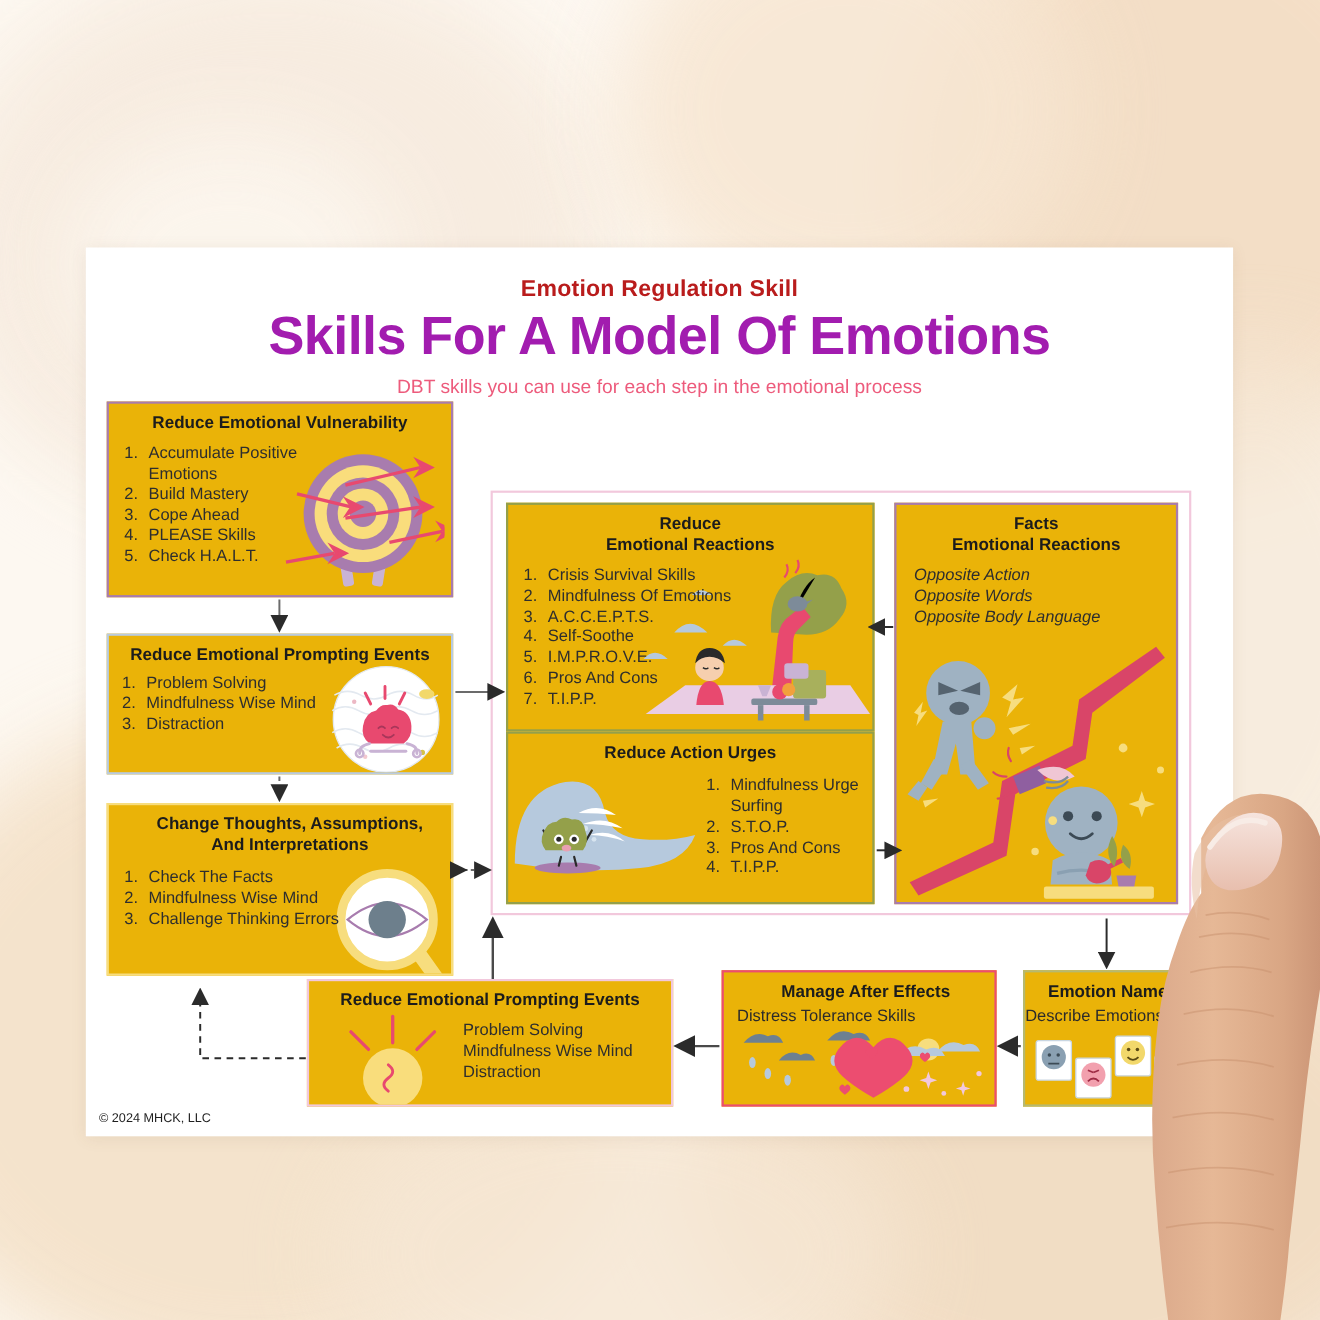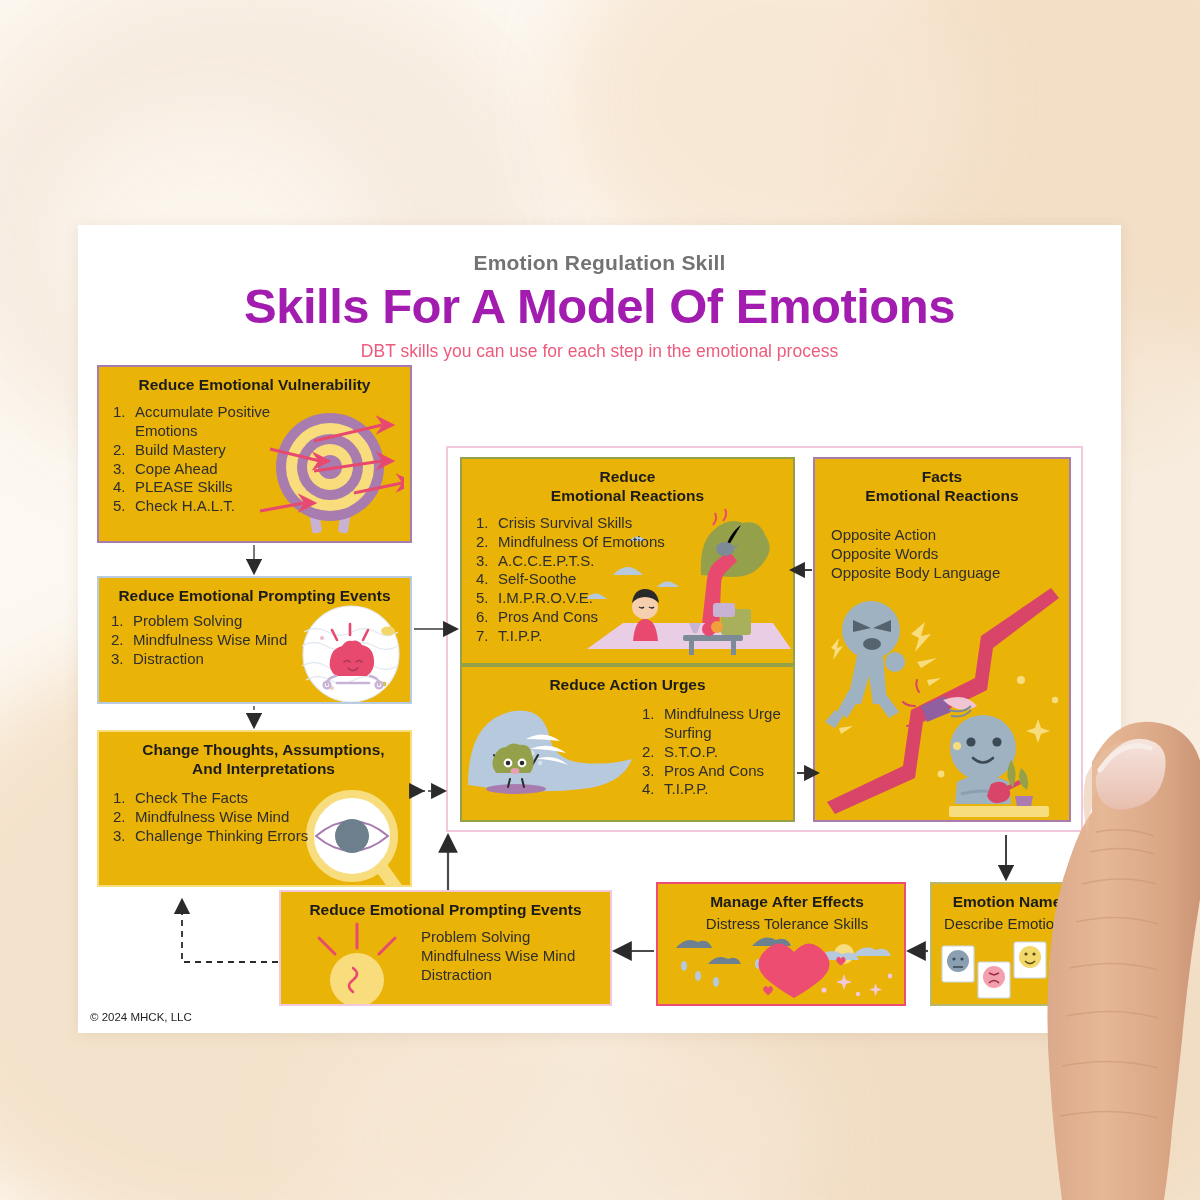--- a/index.html
+++ b/index.html
@@ -22,21 +22,21 @@
     left: 78px; top: 225px;
     width: 1043px; height: 808px;
     background: #ffffff;
     z-index: 2;
     box-shadow: 0 2px 14px rgba(120,90,60,0.10);
   }
 
   
   .eyebrow {
     text-align: center;
-    color: #737373;
+    color: #b91c1c;
     font-size: 21px;
     font-weight: bold;
     letter-spacing: .2px;
     margin-top: 26px;
   }
   .maintitle {
     text-align: center;
     color: #a21caf;
     font-size: 49px;
     font-weight: bold;
@@ -63,21 +63,20 @@
     color: #1c1c1c;
     text-align: center;
     line-height: 1.22;
     padding: 9px 10px 0 10px;
     position: relative;
     z-index: 3;
   }
   .card .sub {
     font-size: 15px;
     color: #2b2b2b;
-    text-align: center;
     line-height: 1.25;
     padding-top: 3px;
     position: relative;
     z-index: 3;
   }
   ol.lst, ul.lst {
     list-style: none;
     font-size: 15px;
     color: #2e2e2e;
     line-height: 1.26;
@@ -394,21 +393,21 @@
 
       <g fill="#f7dd7e">
         <path d="M220 158 l3 -9 3 9 9 3 -9 3 -3 9 -3 -9 -9 -3z"></path>
         <circle cx="206" cy="110" r="4"></circle>
           <circle cx="240" cy="130" r="3.2"></circle>
         <circle cx="126" cy="204" r="3.4"></circle>
           <circle cx="142" cy="176" r="4"></circle>
       </g>
     </svg>
 
-    <ul class="lst" style="margin:20px 0 0 16px;">
+    <ul class="lst" style="margin:8px 0 0 16px;font-style:italic;">
       <li>Opposite Action</li>
       <li>Opposite Words</li>
       <li>Opposite Body Language</li>
     </ul>
   </div>
 
   <div class="card" style="left:201px; top:665px; width:333px; height:116px; border:2px solid #f2c8dc;">
     <div class="ttl">Reduce Emotional Prompting Events</div>
 
     <svg class="art" style="left:16px; top:28px;" width="120" height="100" viewBox="0 0 120 100">

